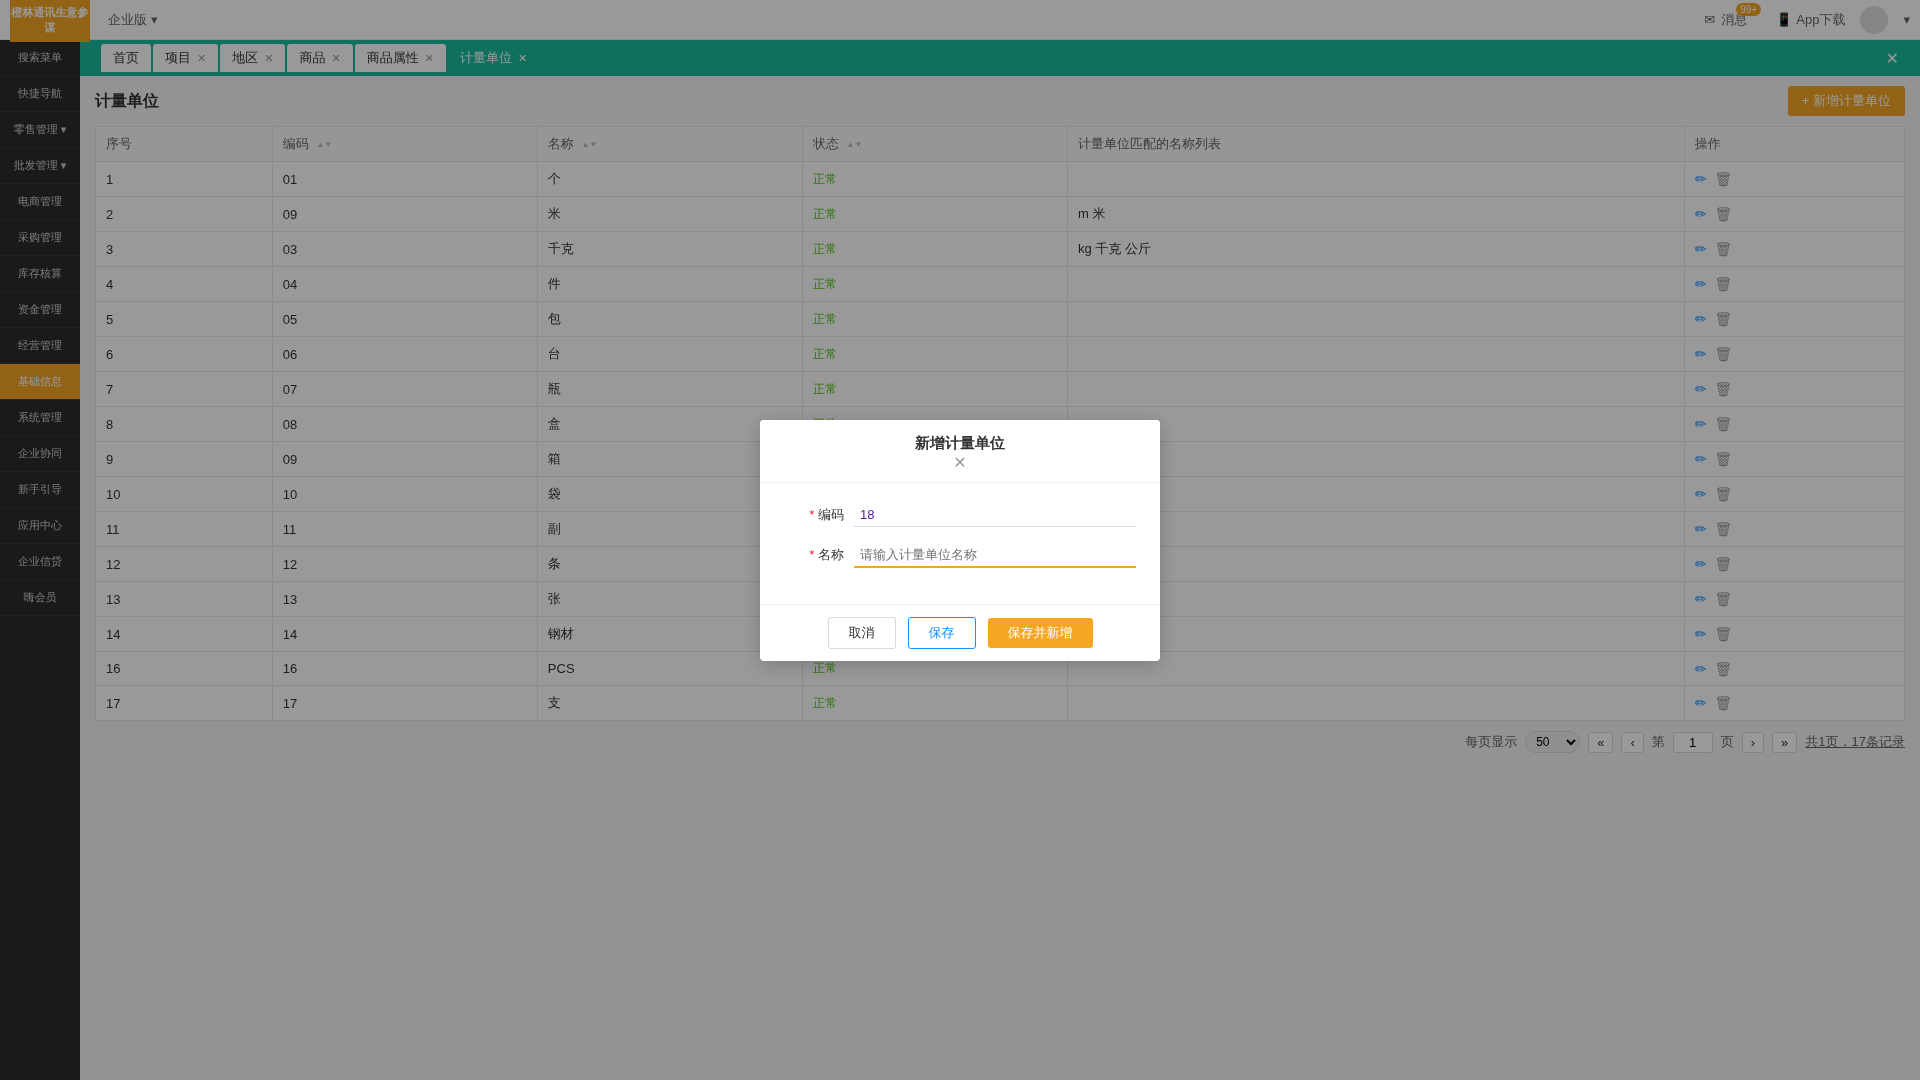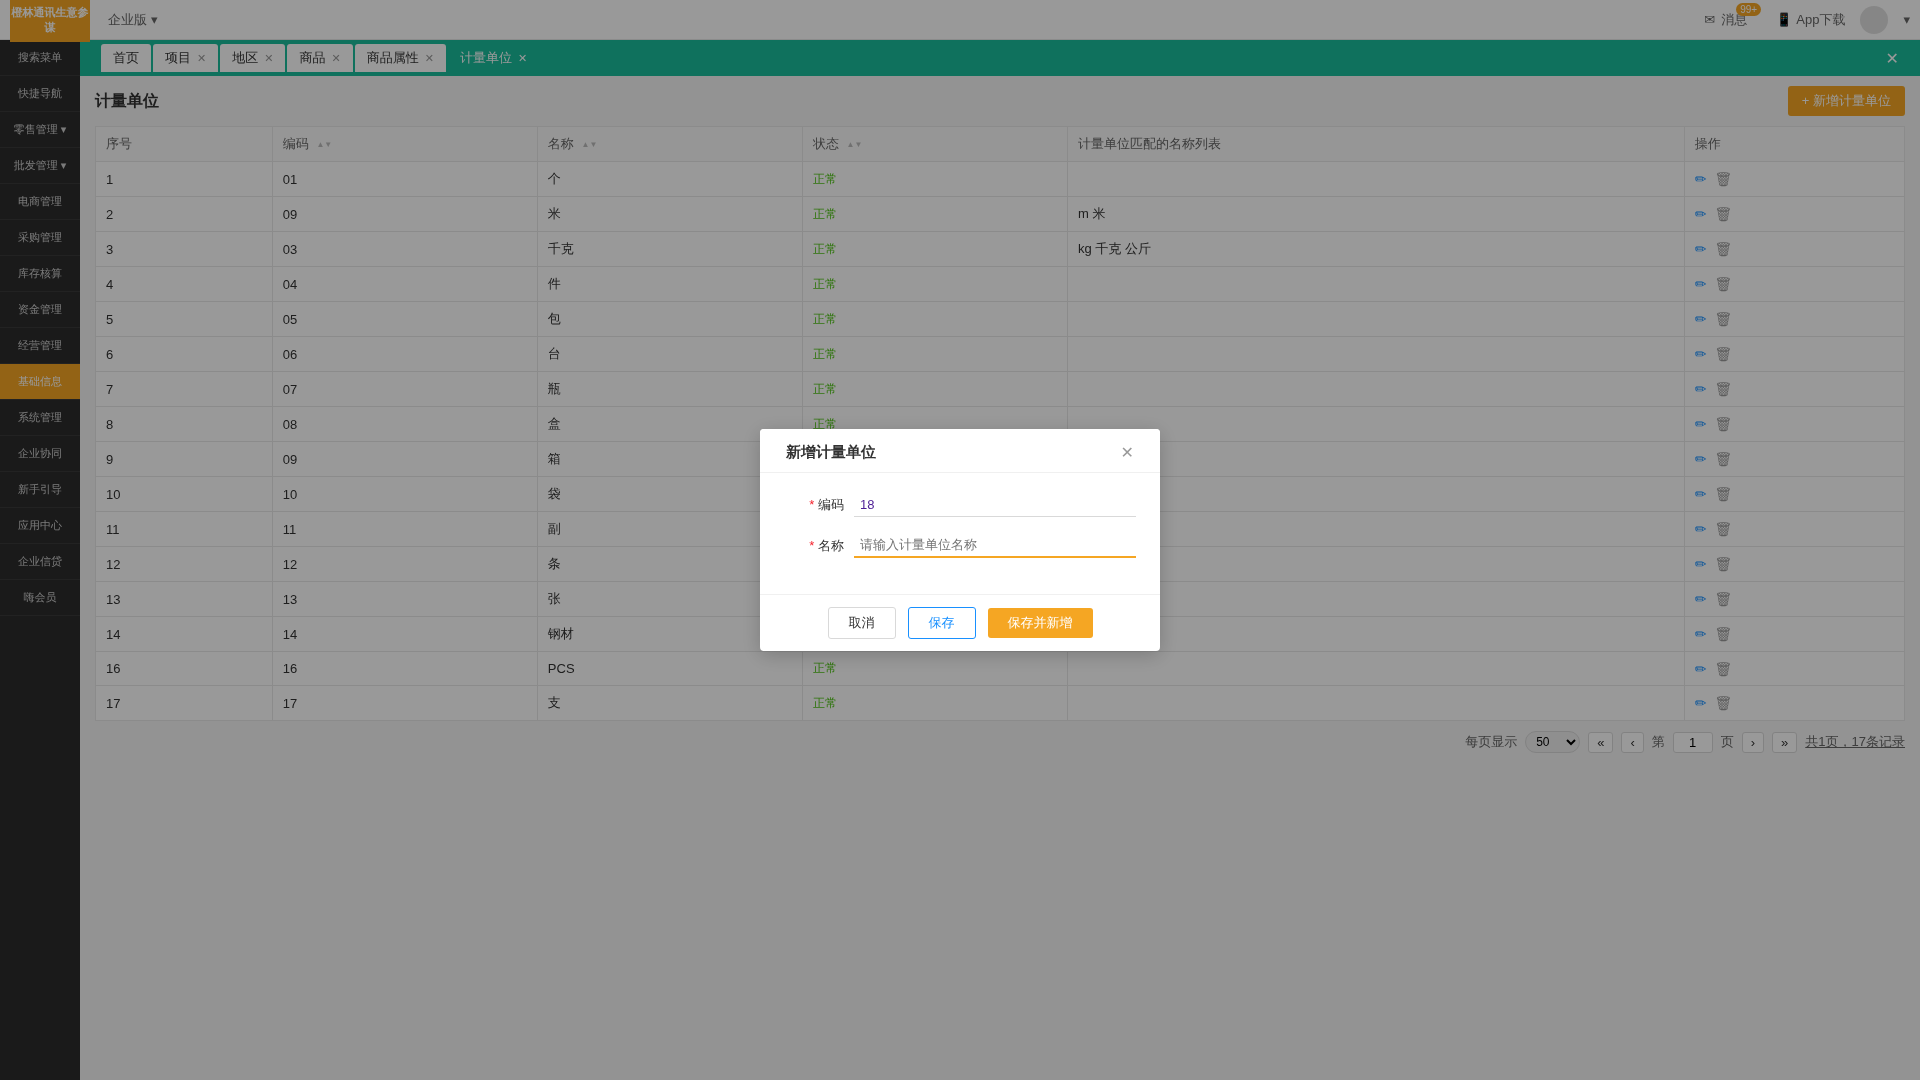--- a/index.html
+++ b/index.html
@@ -222,22 +222,23 @@
       border-radius: 4px;
       width: 400px;
       box-shadow: 0 4px 20px rgba(0,0,0,0.2);
       overflow: hidden;
     }
     .modal-header {
       background: #fff;
       padding: 14px 26px 10px;
       border-bottom: 1px solid #f0f0f0;
       display: flex;
-      align-items: flex-end;
+      align-items: center;
       justify-content: space-between;
+      flex-direction: column;
     }
     .modal-title { font-size: 15px; font-weight: bold; color: #333; }
     .modal-close { cursor: pointer; color: #999; font-size: 16px; }
     .modal-body { padding: 20px 24px; }
     .form-row {
       display: flex;
       align-items: center;
       margin-bottom: 16px;
     }
     .form-label {

